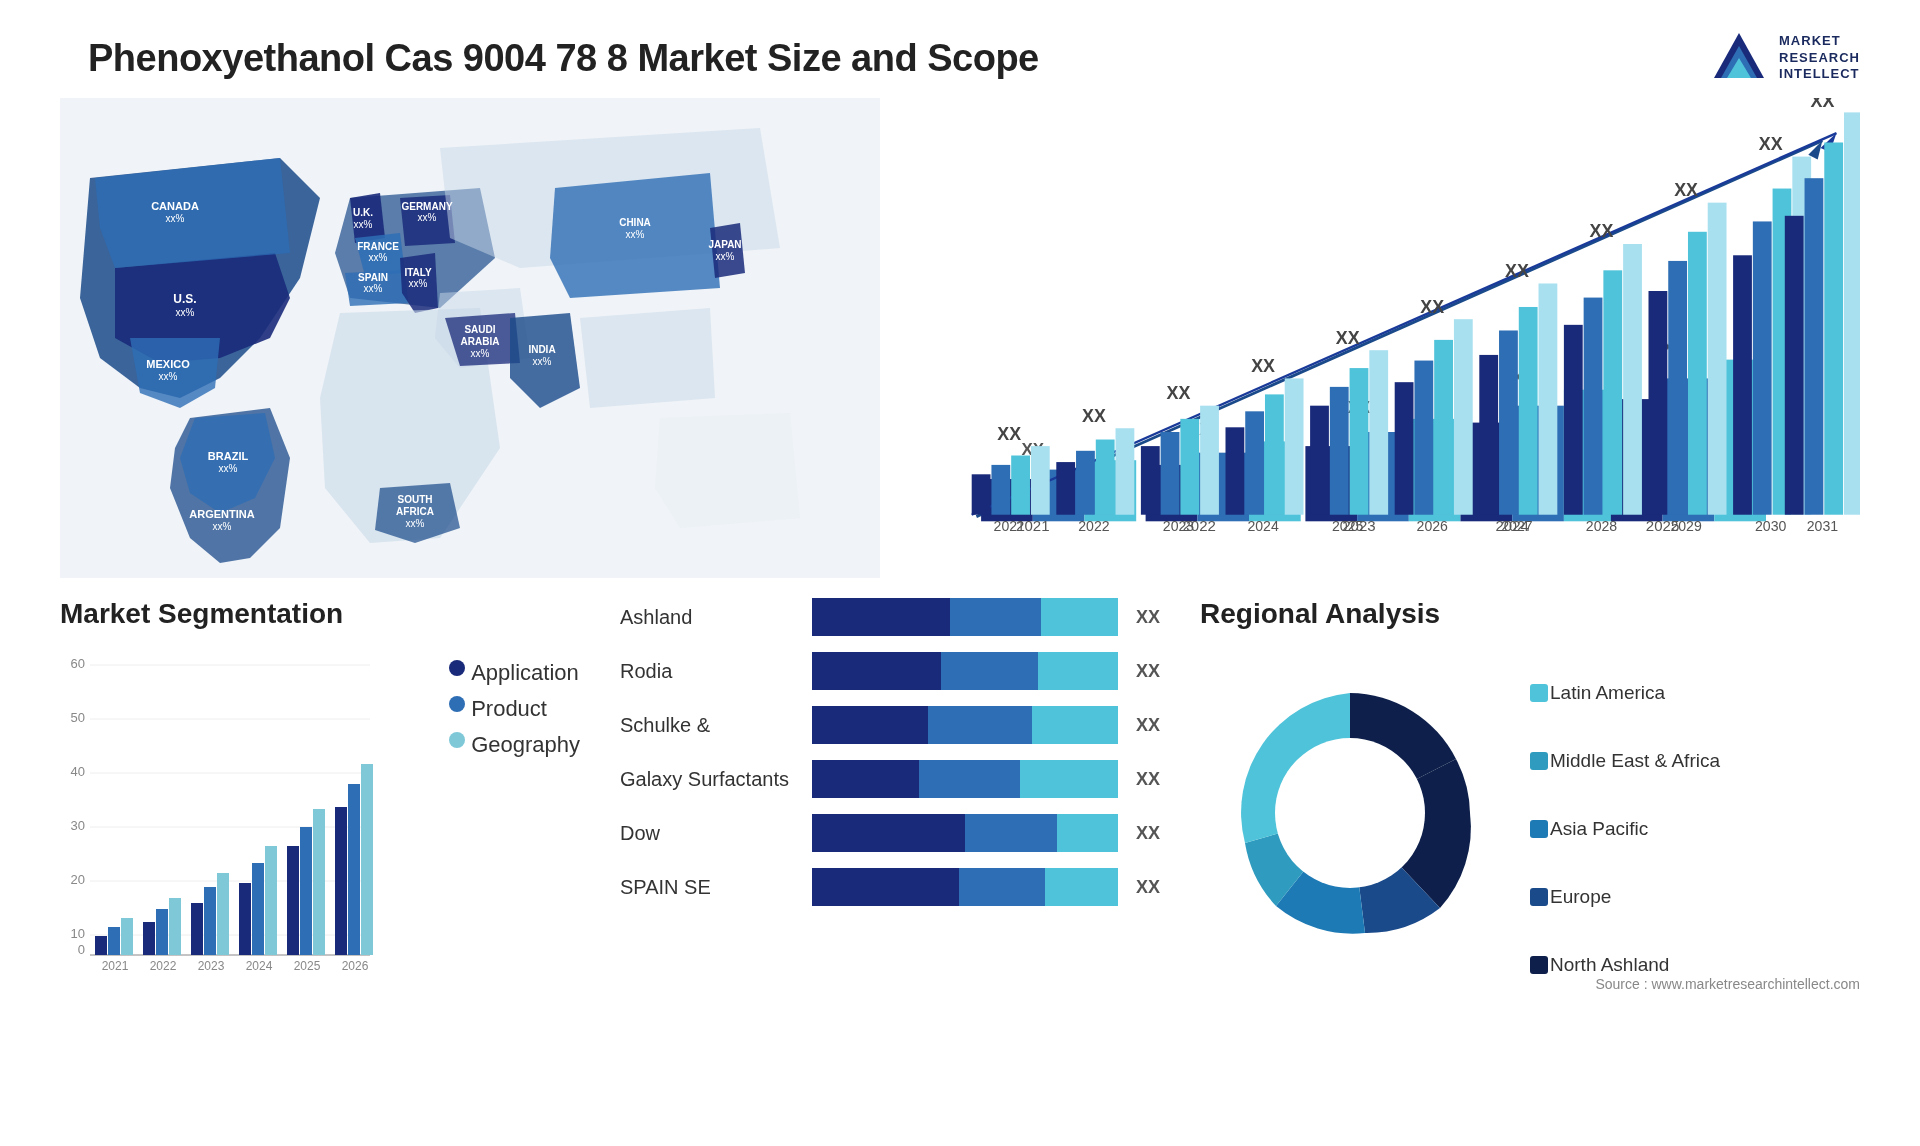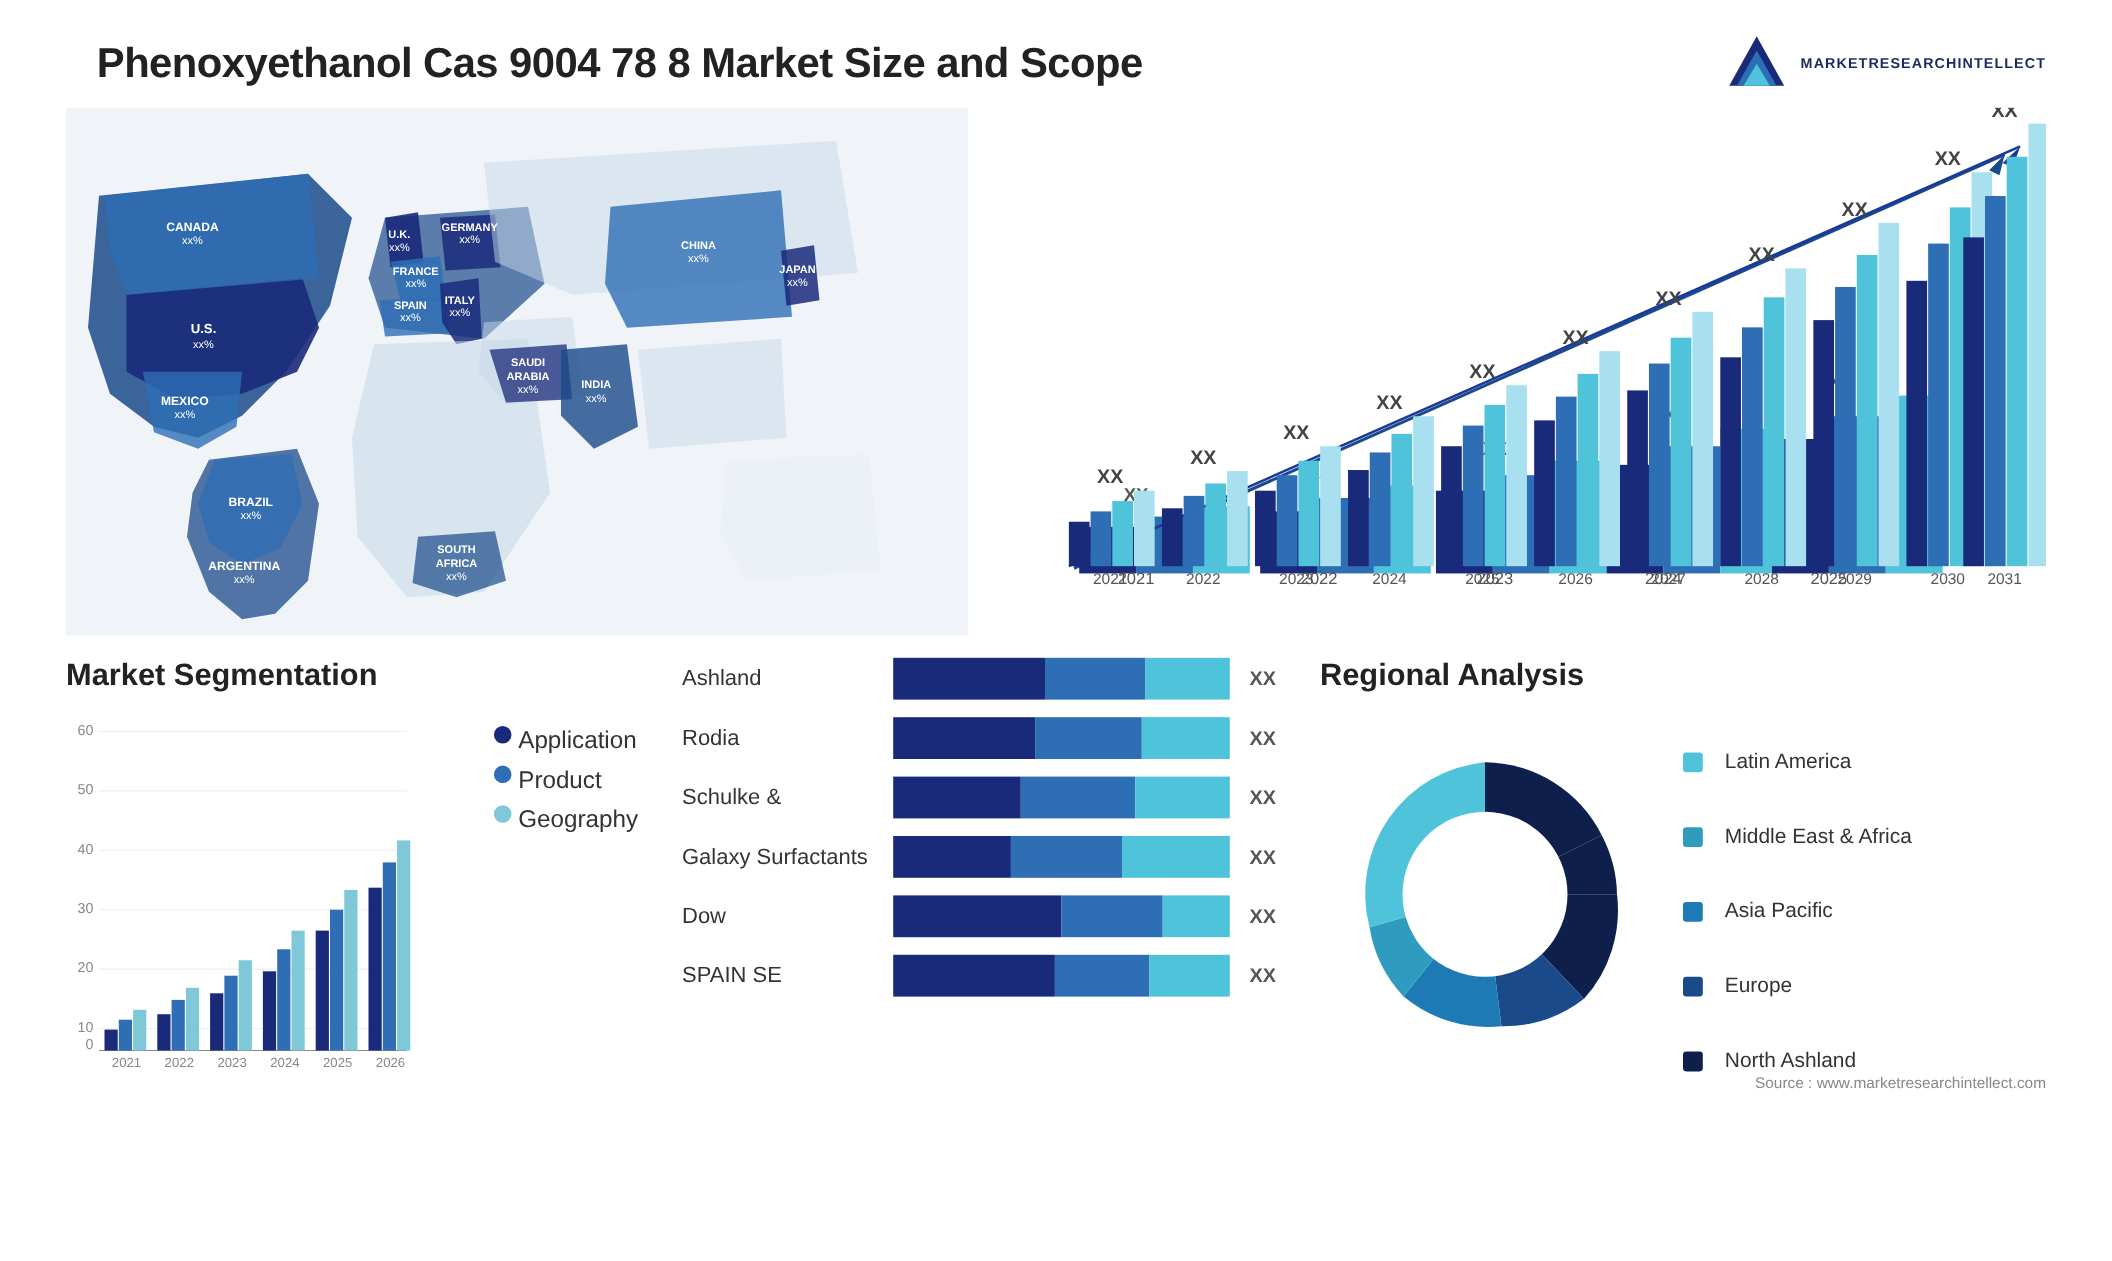--- a/index.html
+++ b/index.html
@@ -30,21 +30,21 @@
       display: flex;
       align-items: center;
       gap: 10px;
     }
     .logo-icon {
       width: 60px;
       height: 60px;
     }
     .logo-text {
       display: flex;
-      flex-direction: row;
+      flex-direction: column;
       font-weight: 800;
       font-size: 13px;
       color: #1a2a5e;
       line-height: 1.3;
       text-transform: uppercase;
       letter-spacing: 1px;
     }
     .logo-text span { display: block; }
 
     
@@ -170,21 +170,21 @@
       height: 300px;
     }
     .regional-legend {
       display: flex;
       flex-direction: column;
       gap: 14px;
     }
     .regional-legend-item {
       display: flex;
       align-items: center;
-      gap: 20px;
+      gap: 2px;
       font-size: 19px;
       color: #333;
       margin-top: 32px;
     }
     .regional-legend-dot {
       width: 18px;
       height: 18px;
       border-radius: 3px;
       flex-shrink: 0;
     }

